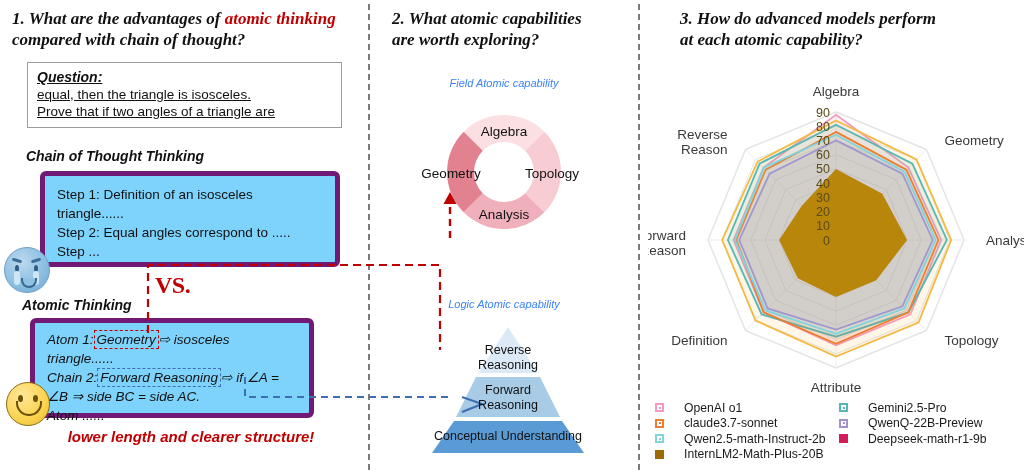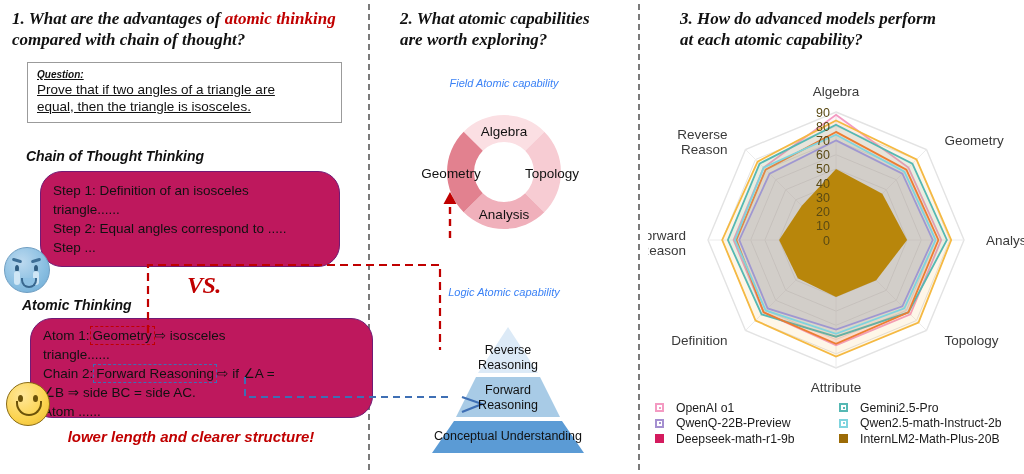--- a/index.html
+++ b/index.html
@@ -30,50 +30,50 @@
   }
   .panel-title .hl{color:#c00000;}
 
   
   .qbox{
     position:absolute;left:27px;top:62px;width:315px;
     border:1px solid #9b9b9b;background:#fff;
     padding:6px 9px 7px 9px;box-sizing:border-box;
   }
   .qbox .qlabel{
-    font-weight:bold;font-style:italic;font-size:10px;
+    font-weight:bold;font-style:italic;font-size:14px;
     text-decoration:underline;display:block;margin-bottom:1px;color:#111;
   }
   .qbox .qtext{
     font-size:13.5px;line-height:17px;color:#111;
     text-decoration:underline;display:block;
   }
   .section-label{
     position:absolute;font-weight:bold;font-style:italic;
     font-size:14px;color:#111;
   }
   .bubble{
-    position:absolute;border:1px solid #701a75;border-radius:22px;
-    background:#be185d;box-sizing:border-box;
+    position:absolute;border:5px solid #701a75;border-radius:6px;
+    background:#7dd3fc;box-sizing:border-box;
   }
   .bubble .line{
     font-size:13.5px;line-height:19px;color:#111;white-space:nowrap;
   }
   .cot-bubble{left:40px;top:171px;width:300px;height:96px;padding:9px 0 0 12px;}
-  .at-bubble{left:30px;top:318px;width:343px;height:100px;padding:7px 0 16px 12px;}
+  .at-bubble{left:30px;top:318px;width:284px;height:100px;padding:7px 0 16px 12px;font-style:italic;}
 
   .tagline{
     position:absolute;left:26px;top:428px;width:330px;
     text-align:center;color:#c00000;font-weight:bold;font-style:italic;
     font-size:15px;
   }
   .vs{
     position:absolute;left:155px;top:272px;
-    color:#c00000;font-weight:bold;font-style:italic;font-size:24px;
-    font-family:"Liberation Serif", serif;letter-spacing:-.5px;margin-left:32px;
+    color:#c00000;font-weight:bold;font-size:24px;
+    font-family:"Liberation Serif", serif;letter-spacing:-.5px;
   }
 
   
   .chip{
     display:inline-block;padding:0 2px;box-sizing:border-box;
     line-height:17px;
   }
   .chip-red{border:1.4px dashed #c00000;}
   .chip-blue{border:1.4px dashed #3e6fb4;}
 
@@ -114,42 +114,42 @@
   }
 
   
   .radar-wrap{position:absolute;left:648px;top:82px;width:376px;height:310px;}
 
   .legend{
     position:absolute;left:655px;top:400px;width:360px;height:62px;
     display:grid;grid-template-columns:1fr 1fr;grid-auto-rows:15.5px;
     column-gap:8px;
   }
-  .legend-item{display:flex;align-items:center;gap:12px;}
+  .legend-item{display:flex;align-items:center;gap:20px;}
   .swatch{width:9px;height:9px;box-sizing:border-box;flex:0 0 auto;}
   .swatch.outline{border-width:2px;border-style:solid;background:#fff;position:relative;}
   .swatch.outline::after{content:"";position:absolute;left:1.5px;top:1.5px;right:1.5px;bottom:1.5px;border:1px solid currentColor;}
   .legend-text{font-size:12.2px;color:#1a1a1a;white-space:nowrap;}
 </style>
 </head>
 <body>
 
 <div class="stage">
 
   <div class="divider" id="div1"></div>
   <div class="divider" id="div2"></div>
 
   <div class="panel-title" style="left:12px;top:8px;width:344px;">
     <span>1. What are the advantages of </span><span class="hl">atomic thinking</span><span> compared with chain of thought?</span>
   </div>
 
   <div class="qbox">
     <span class="qlabel">Question:</span>
+    <span class="qtext">equal, then the triangle is isosceles.</span>
     <span class="qtext">Prove that if two angles of a triangle are</span>
-    <span class="qtext">equal, then the triangle is isosceles.</span>
   </div>
 
   <div class="section-label" style="left:26px;top:148px;">Chain of Thought Thinking</div>
 
   <div class="bubble cot-bubble">
     <div class="line">Step 1: Definition of an isosceles</div>
     <div class="line">triangle......</div>
     <div class="line">Step 2: Equal angles correspond to .....</div>
     <div class="line">Step ...</div>
   </div>
@@ -189,21 +189,21 @@
   <div class="tagline">lower length and clearer structure!</div>
 
   <svg class="conn" style="left:130px;top:255px;width:330px;height:95px;" viewBox="0 0 330 95">
     <path d="M18,78 L18,10 L310,10 L310,95" fill="none" stroke="#c00000" stroke-width="2.2" stroke-dasharray="8,5"></path>
   </svg>
 
   <svg class="conn" style="left:225px;top:355px;width:230px;height:50px;" viewBox="0 0 230 50">
     <path d="M20,22 L20,42 L226,42 L226,42" fill="none" stroke="#3e6fb4" stroke-width="2" stroke-dasharray="7,5"></path>
   </svg>
 
-  <div class="panel-title" style="left:400px;top:8px;width:250px;">
+  <div class="panel-title" style="left:392px;top:8px;width:250px;">
     <div>2. What atomic capabilities</div>
     <div>are worth exploring?</div>
   </div>
 
   <div class="sub-title" style="left:382px;top:77px;width:244px;">Field Atomic capability</div>
 
   <div class="donut-wrap">
     <svg width="180" height="125" viewBox="0 0 180 125">
       <g transform="translate(90,62)">
 
@@ -220,21 +220,21 @@
     <div class="donut-label" style="left:98px;top:56px;width:80px;">Topology</div>
     <div class="donut-label" style="left:50px;top:97px;width:80px;">Analysis</div>
     <div class="donut-label" style="left:-3px;top:56px;width:80px;">Geometry</div>
     
     <svg style="position:absolute;left:26px;top:78px;width:20px;height:50px;" viewBox="0 0 20 50">
       <path d="M10,50 L10,14" stroke="#c00000" stroke-width="2.4" fill="none" stroke-dasharray="7,5"></path>
       <path d="M10,4 L3.5,16 L16.5,16 Z" fill="#c00000"></path>
     </svg>
   </div>
 
-  <div class="sub-title" style="left:382px;top:286px;width:244px;">Logic Atomic capability</div>
+  <div class="sub-title" style="left:382px;top:298px;width:244px;">Logic Atomic capability</div>
 
   <div class="pyr-wrap">
     <svg width="200" height="130" viewBox="0 0 200 130">
       <polygon points="100,2 130,48 70,48" fill="#dceaf7"></polygon>
       <polygon points="68,52 132,52 152,92 48,92" fill="#a8cbe6"></polygon>
       <polygon points="46,96 154,96 176,128 24,128" fill="#5b9bd5"></polygon>
       <path d="M54,72 L74,79 L54,87" fill="none" stroke="#3e6fb4" stroke-width="2.2"></path>
     </svg>
     <div class="pyr-label" style="left:60px;top:18px;width:80px;">
       <div>Reverse</div>
@@ -303,20 +303,24 @@
   <div class="legend">
       <div class="legend-item">
         <span class="swatch outline" style="border-color: rgb(244, 154, 194); color: rgb(244, 154, 194);"></span>
         <span class="legend-text">OpenAI o1</span>
       </div>
       <div class="legend-item">
         <span class="swatch outline" style="border-color: rgb(85, 184, 179); color: rgb(85, 184, 179);"></span>
         <span class="legend-text">Gemini2.5-Pro</span>
       </div>
       <div class="legend-item">
+        <span class="swatch outline" style="border-color: rgb(237, 125, 49); color: rgb(237, 125, 49);"></span>
+        <span class="legend-text">claude3.7-sonnet</span>
+      </div>
+      <div class="legend-item">
         <span class="swatch outline" style="border-color: rgb(164, 143, 208); color: rgb(164, 143, 208);"></span>
         <span class="legend-text">QwenQ-22B-Preview</span>
       </div>
       <div class="legend-item">
         <span class="swatch outline" style="border-color: rgb(127, 212, 222); color: rgb(127, 212, 222);"></span>
         <span class="legend-text">Qwen2.5-math-Instruct-2b</span>
       </div>
       <div class="legend-item">
         <span class="swatch" style="background: rgb(212, 27, 94);"></span>
         <span class="legend-text">Deepseek-math-r1-9b</span>

